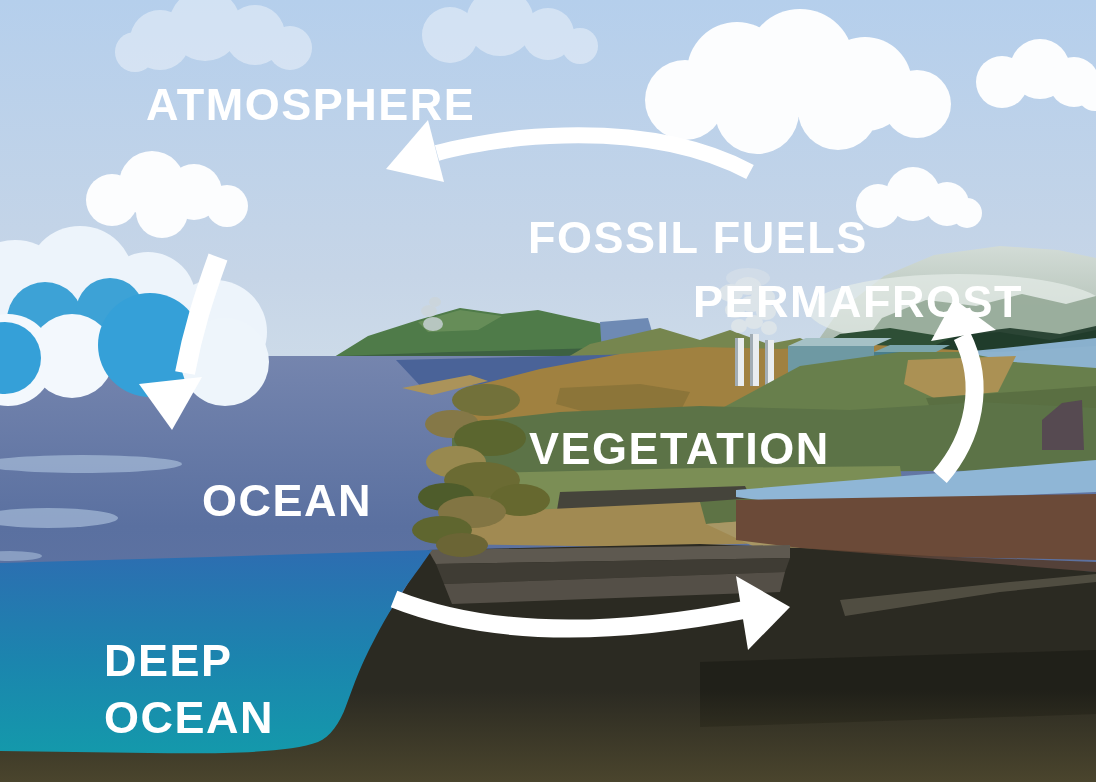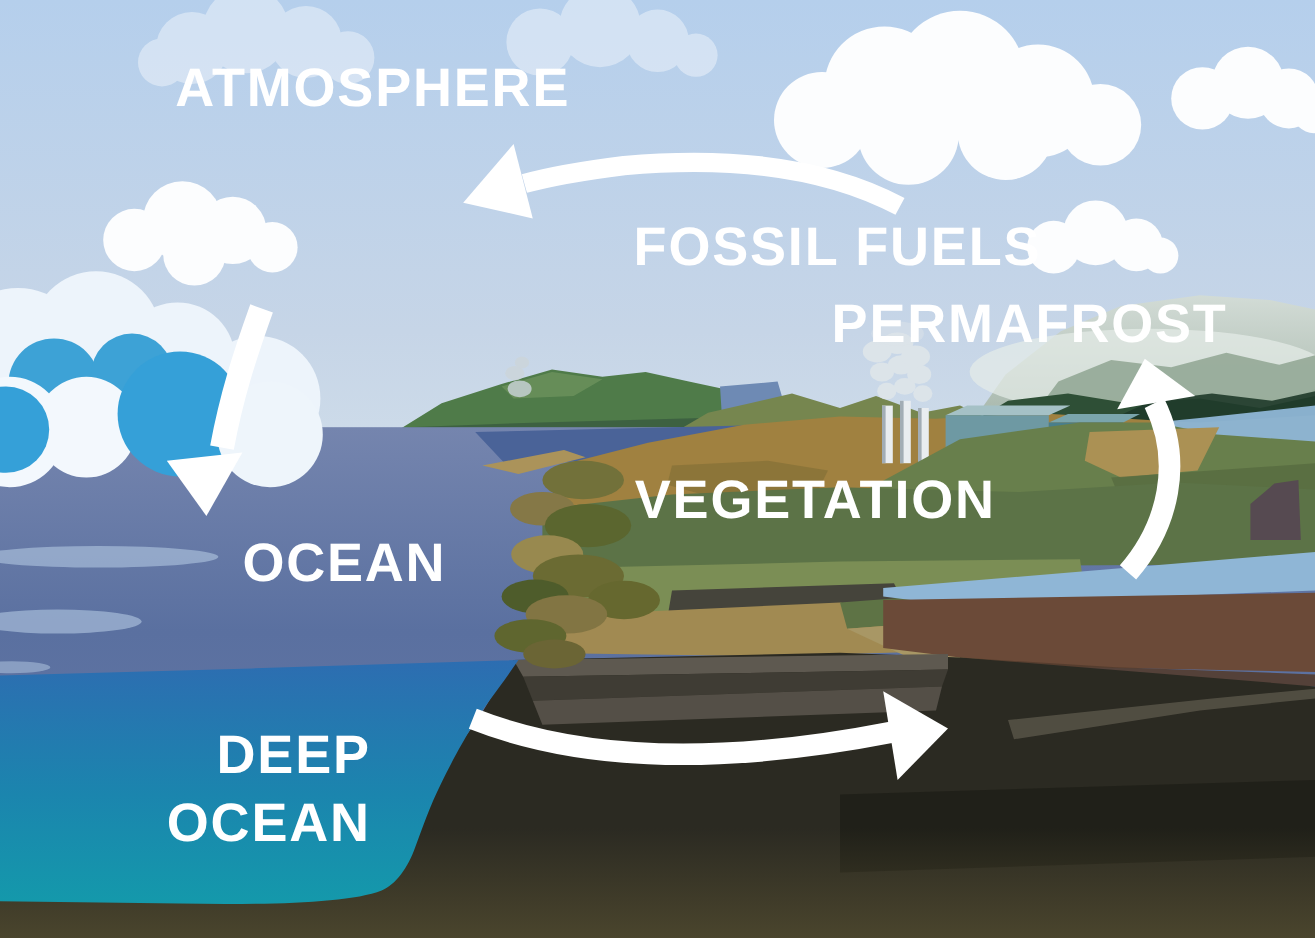--- a/index.html
+++ b/index.html
@@ -4,23 +4,23 @@
 <style>
   html,body{margin:0;padding:0;background:#222;}
   #stage{
     position:relative;width:1096px;height:782px;overflow:hidden;
     font-family:"Liberation Sans",sans-serif;
   }
   #scene{position:absolute;left:0;top:0;width:100%;height:100%;}
   .lbl{
     position:absolute;color:var(--label-white,#fff);
     font-weight:700;font-size:45px;line-height:50px;
-    letter-spacing:1.5px;white-space:nowrap;user-select:none;
+    letter-spacing:1.5px;white-space:nowrap;user-select:none;margin-top:32px;
   }
-  .lbl-deep{white-space:normal;width:205px;line-height:57px;text-align:right;}
+  .lbl-deep{white-space:normal;width:205px;line-height:57px;}
 </style>
 </head>
 <body>
 
 <div id="stage">
   <svg id="scene" viewBox="0 0 1096 782" preserveAspectRatio="none">
     <defs>
       <linearGradient id="gSky" x1="0" y1="0" x2="0" y2="1">
         <stop offset="0" style="stop-color:var(--sky-top)"></stop>
         <stop offset="0.75" stop-color="#c6d5e7"></stop>

